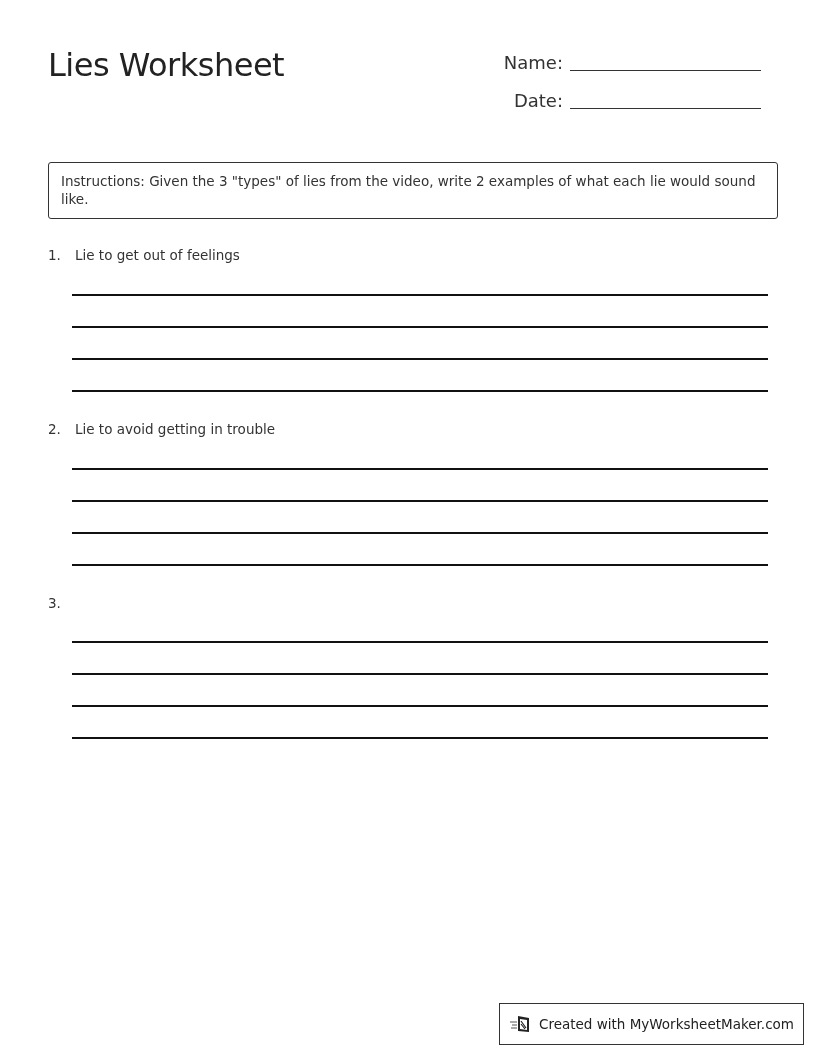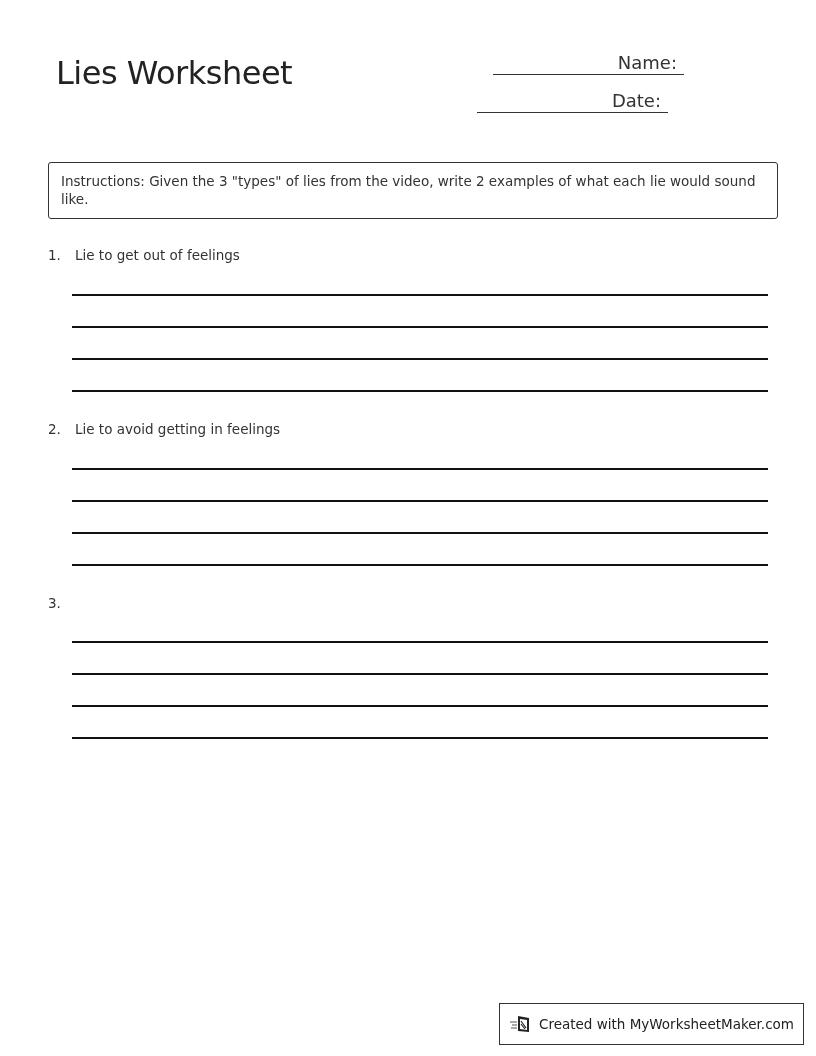--- a/index.html
+++ b/index.html
@@ -1,20 +1,20 @@
 <!DOCTYPE html>
 <html><head>
 <meta charset="utf-8">
 <style>
   html, body { margin: 0; padding: 0; background: #ffffff; }
   body { width: 816px; height: 1056px; position: relative; overflow: hidden;
          font-family: "DejaVu Sans", "Liberation Sans", sans-serif; color: #333; }
   .title { position: absolute; left: 48px; top: 46px; font-size: 32px; color: #222;
-           letter-spacing: -0.5px; margin: 8px; font-weight: normal; }
-  .field { position: absolute; display: flex; align-items: flex-end; flex-direction: column; }
+           letter-spacing: -0.5px; margin: 0; font-weight: normal; }
+  .field { position: absolute; display: flex; align-items: flex-end; }
   .field-label { font-size: 18px; color: #333; width: 70px; text-align: right; margin-right: 7px; }
   .field-line { width: 191px; border-bottom: 1px solid #333; height: 1px; margin-bottom: 2px; }
   .instructions { position: absolute; left: 48px; top: 162px; width: 704px; padding: 9px 12px 10px;
                   border: 1px solid #333; border-radius: 3px; font-size: 13.5px; line-height: 18px;
                   color: #333; box-sizing: content-box; }
   .question { position: absolute; left: 48px; width: 720px; }
   .q-head { display: flex; font-size: 13.5px; color: #333; line-height: 18px; }
   .q-num { width: 27px; }
   .answer-line { position: absolute; left: 24px; width: 696px; height: 0; border-top: 2px solid #111; }
   .footer { position: absolute; left: 499px; top: 1003px; width: 305px; height: 42px;
@@ -24,42 +24,42 @@
 </style>
 </head>
 <body>
 
 <h1 class="title">Lies Worksheet</h1>
 
 <div class="field" style="left:493px; top:52px;">
   <span class="field-label">Name:</span>
   <span class="field-line"></span>
 </div>
-<div class="field" style="left:477px; top:90px;">
+<div class="field" style="left:493px; top:90px;">
   <span class="field-label">Date:</span>
   <span class="field-line"></span>
 </div>
 
 <div class="instructions">Instructions: Given the 3 "types" of lies from the video, write 2 examples of what each lie would sound like.</div>
 
 <div class="question" style="top:246px;">
   <div class="q-head">
     <span class="q-num">1.</span>
     <span>Lie to get out of feelings</span>
   </div>
   <div class="answer-line" style="top:48px;"></div>
   <div class="answer-line" style="top:80px;"></div>
   <div class="answer-line" style="top:112px;"></div>
   <div class="answer-line" style="top:144px;"></div>
 </div>
 
 <div class="question" style="top:420px;">
   <div class="q-head">
     <span class="q-num">2.</span>
-    <span>Lie to avoid getting in feelings</span>
+    <span>Lie to avoid getting in trouble</span>
   </div>
   <div class="answer-line" style="top:48px;"></div>
   <div class="answer-line" style="top:80px;"></div>
   <div class="answer-line" style="top:112px;"></div>
   <div class="answer-line" style="top:144px;"></div>
 </div>
 
 <div class="question" style="top:594px;">
   <div class="q-head">
     <span class="q-num">3.</span>

